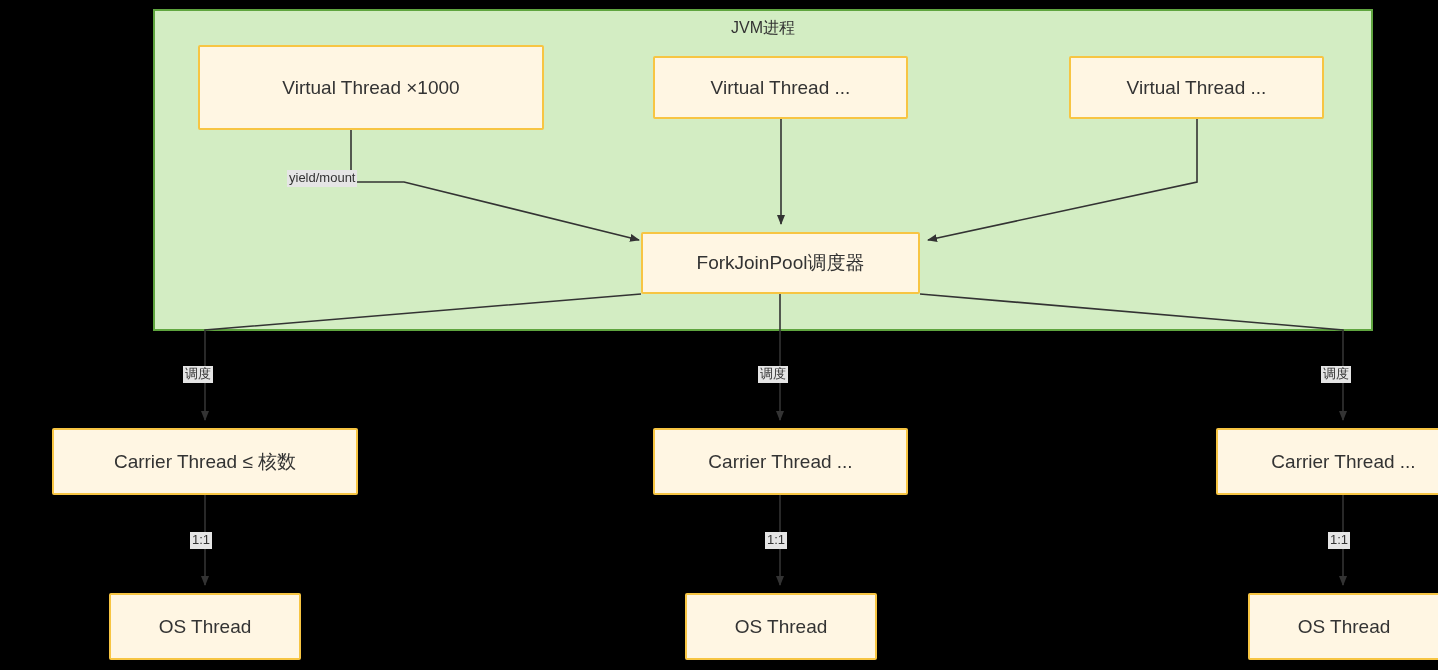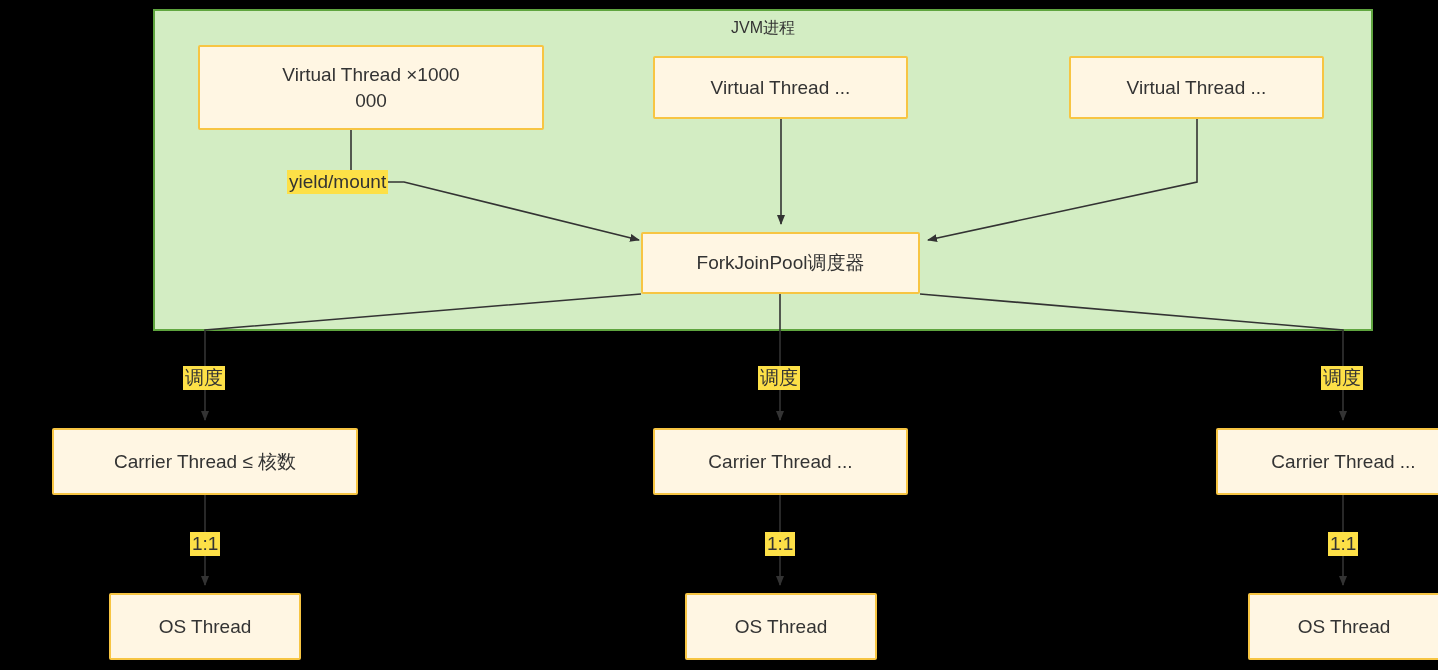--- a/index.html
+++ b/index.html
@@ -47,23 +47,23 @@
     justify-content: center;
     text-align: center;
     color: #333333;
     font-size: 19px;
     line-height: 1.35;
     padding: 2px 6px;
   }
   .node span { display: block; }
   .edge-label {
     position: absolute;
-    background: #fde047;
+    background: #e5e5e5;
     color: #333333;
-    font-size: 19px;
+    font-size: 13px;
     line-height: 1.15;
     padding: 1px 2px;
     white-space: nowrap;
     box-sizing: border-box;
   }
 </style>
 </head>
 <body>
 
 <div id="canvas">
@@ -91,21 +91,20 @@
     <path fill="none" stroke="#333333" stroke-width="1.6" d="M876,294 L1299,330 L1299,420" marker-end="url(#arrow)"></path>
 
     <path fill="none" stroke="#333333" stroke-width="1.6" d="M161,495 L161,585" marker-end="url(#arrow)"></path>
     <path fill="none" stroke="#333333" stroke-width="1.6" d="M736,495 L736,585" marker-end="url(#arrow)"></path>
     <path fill="none" stroke="#333333" stroke-width="1.6" d="M1299,495 L1299,585" marker-end="url(#arrow)"></path>
   </svg>
 
   <div class="node" id="node-vt1" style="left: 154px; top: 45px; width: 346px; height: 85px;">
     <div>
       <span>Virtual Thread ×1000</span>
-      <span>000</span>
     </div>
   </div>
   <div class="node" id="node-vt2" style="left: 609px; top: 56px; width: 255px; height: 63px;">
     <span>Virtual Thread ...</span>
   </div>
   <div class="node" id="node-vt3" style="left: 1025px; top: 56px; width: 255px; height: 63px;">
     <span>Virtual Thread ...</span>
   </div>
   <div class="node" id="node-fjp" style="left: 597px; top: 232px; width: 279px; height: 62px;">
     <span>ForkJoinPool调度器</span>

